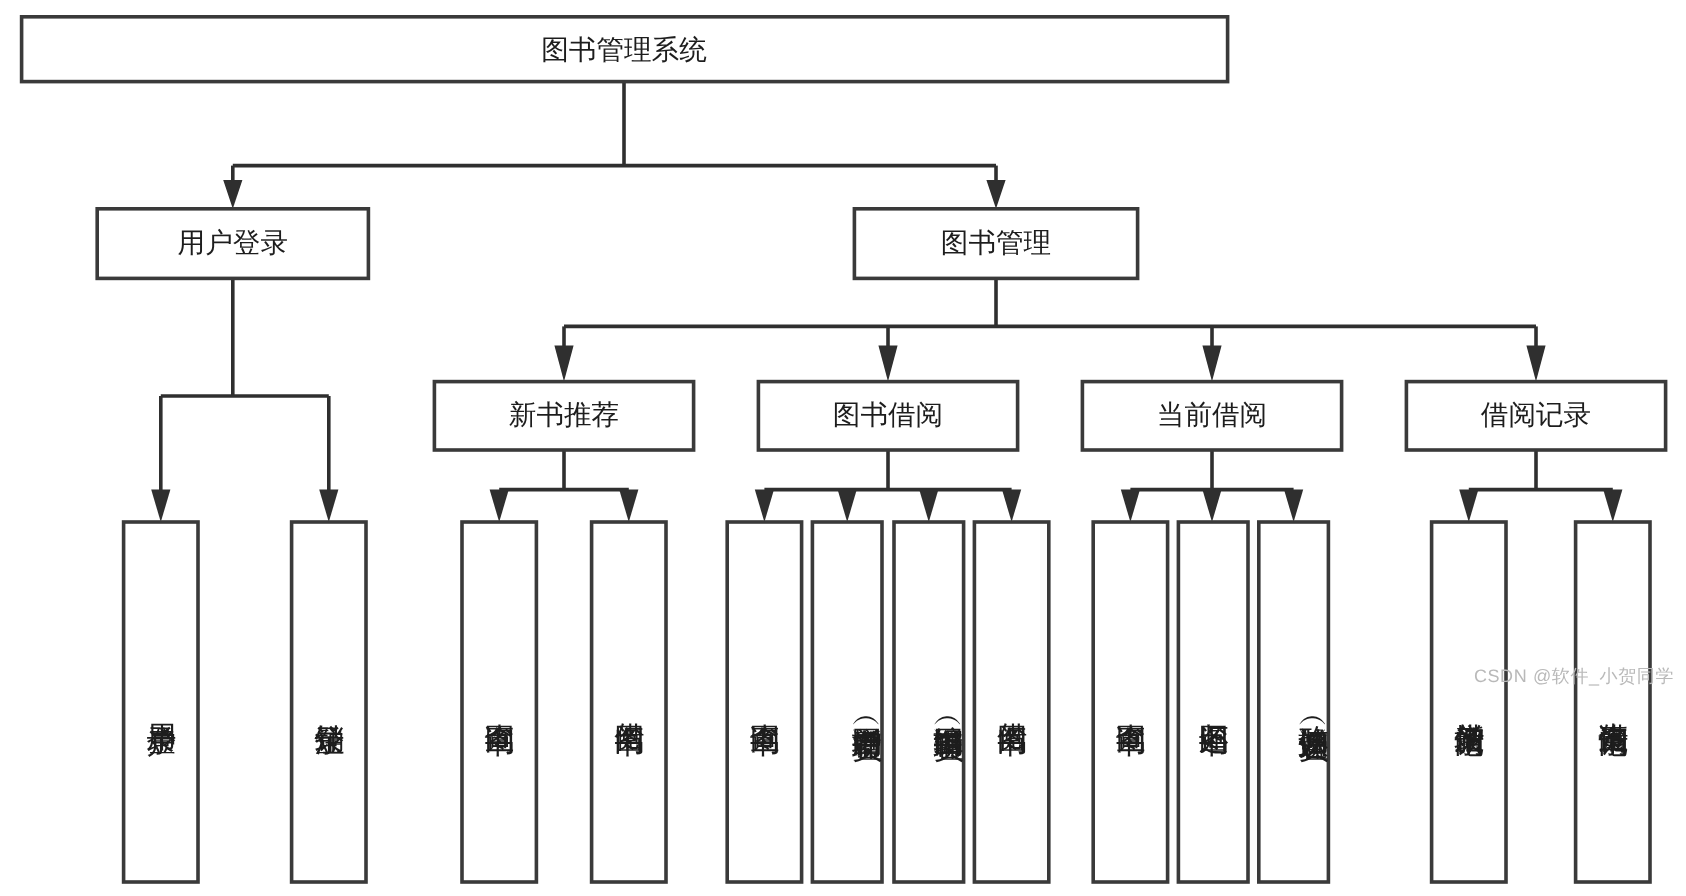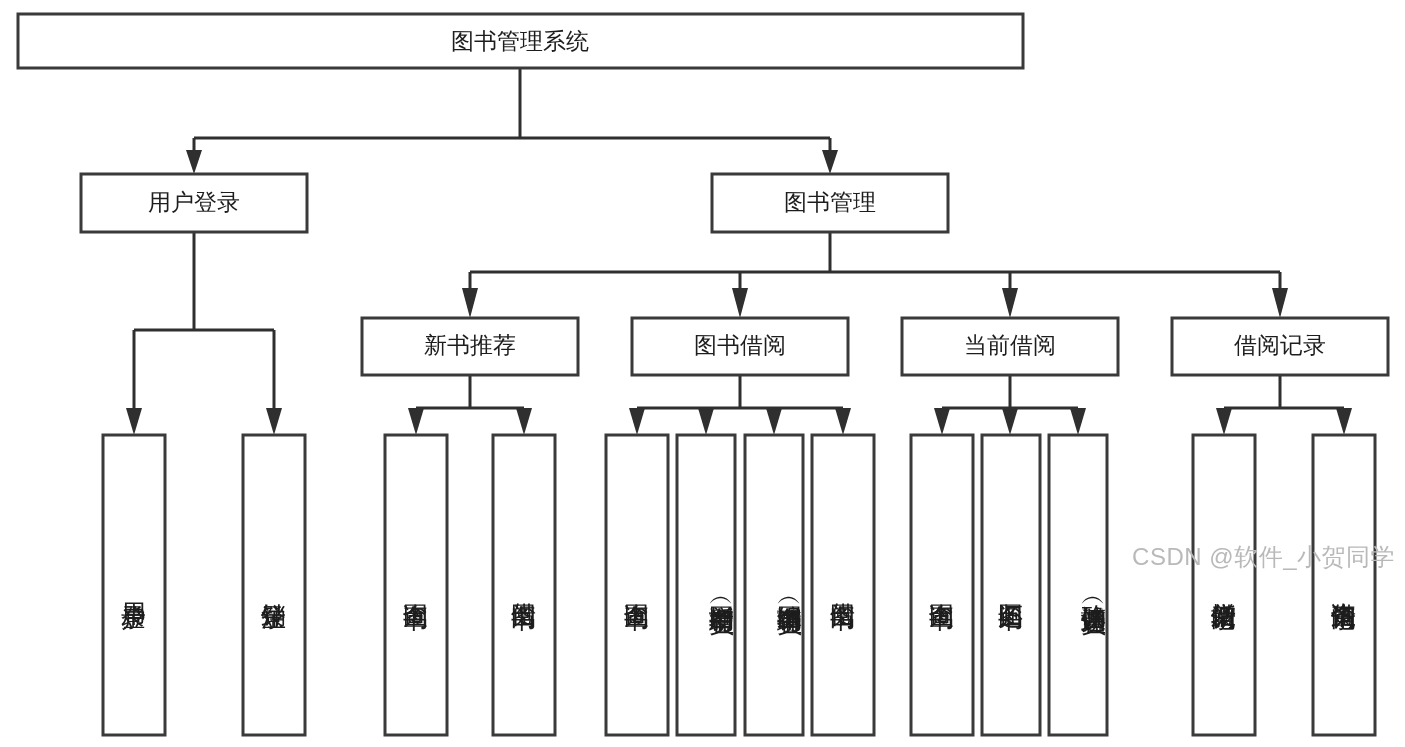--- a/index.html
+++ b/index.html
@@ -24,21 +24,21 @@
     font-size:25px;line-height:1.04;color:#1d1d1d;
     letter-spacing:1px;
     display:flex;align-items:center;justify-content:center;
     text-align:center;
     white-space:nowrap;
     pointer-events:none;
   }
   .watermark{
     position:absolute;right:10px;bottom:6px;
     font-family:"Liberation Sans","DejaVu Sans",sans-serif;
-    font-size:24px;color:#b9b9b9;letter-spacing:.5px;white-space:nowrap;
+    font-size:15px;color:#b9b9b9;letter-spacing:.5px;white-space:nowrap;
   }
 </style>
 </head>
 <body>
 
 <div id="diagram-root">
 
   <svg class="flow" viewBox="0 0 1405 747" xmlns="http://www.w3.org/2000/svg">
 
     <g>

